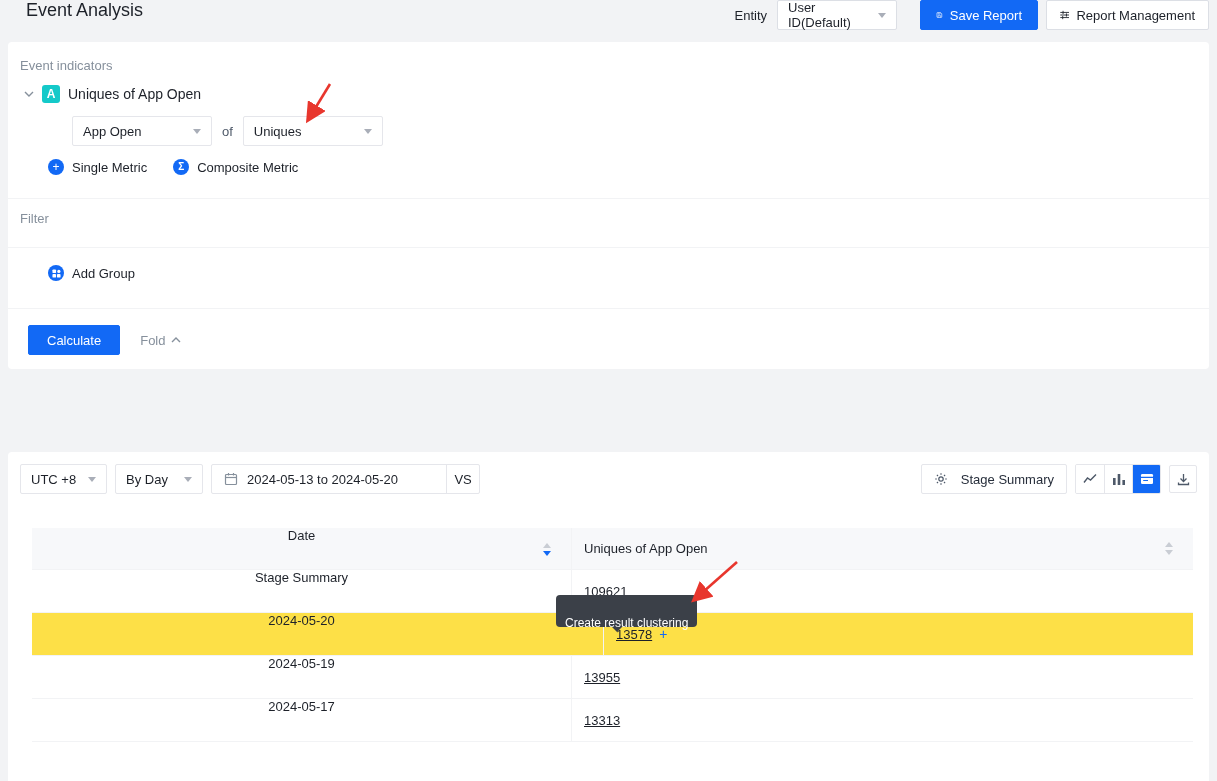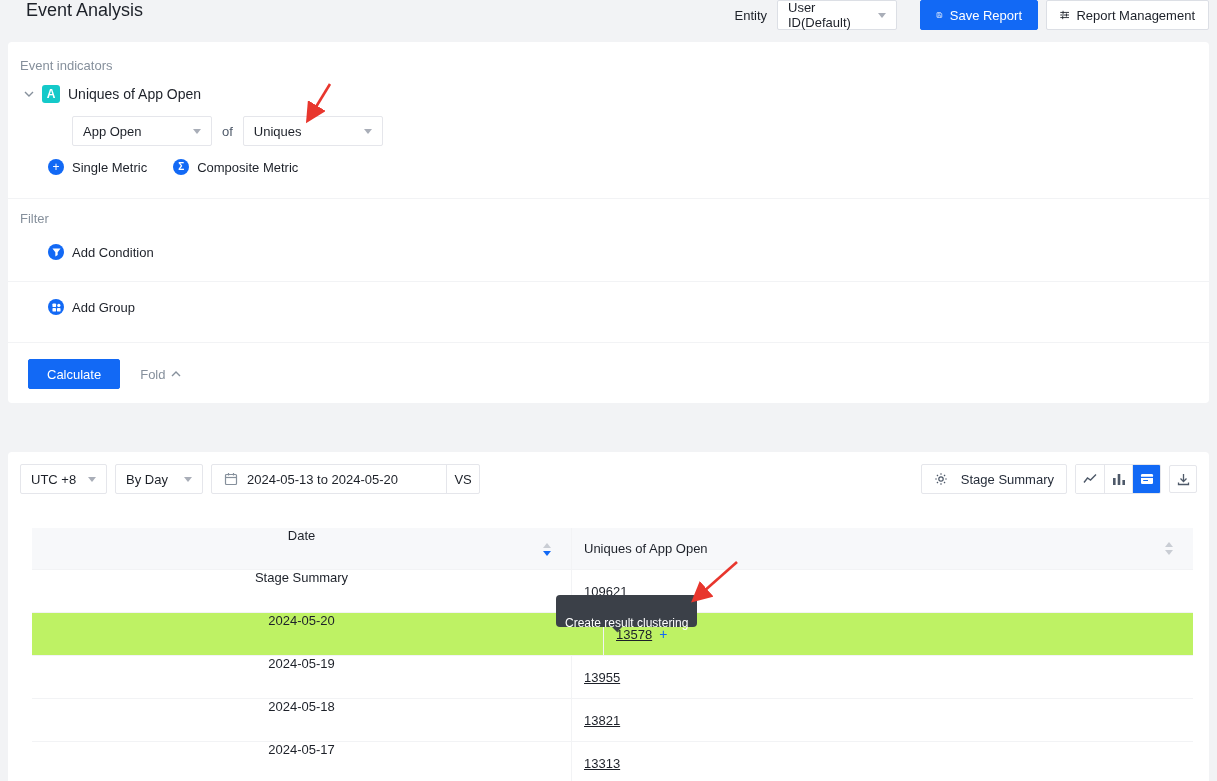--- a/index.html
+++ b/index.html
@@ -76,21 +76,21 @@
   .thead { background:#f7f8fa; height:42px; border-bottom:1px solid #f2f3f5; }
   .tcell { display:flex; align-items:center; padding:0 12px; }
   .col-date { width:539px;flex-direction:column; }
   .col-val { flex:1; border-left:1px solid #f2f3f5; }
   .thead .tcell { color:#1d2129; }
   .sorter { margin-left:auto; display:flex; flex-direction:column; align-items:center; padding-right:8px; cursor:pointer; }
   .s-up { width:0; height:0; border-left:4px solid transparent; border-right:4px solid transparent; border-bottom:5px solid #c9cdd4; margin-bottom:3px; }
   .s-down { width:0; height:0; border-left:4px solid transparent; border-right:4px solid transparent; border-top:5px solid #c9cdd4; }
   .s-down.active { border-top-color:#1269f5; }
   .tbody-row { height:43px; background:#fff; }
-  .tbody-row.hovered { background:#bef264;gap:32px; }
+  .tbody-row.hovered { background:#fde047;gap:32px; }
   .val-link { color:#1d2129; text-decoration:underline; cursor:pointer; }
   .plus-link { color:#1269f5; margin-left:7px; font-size:14px; cursor:pointer; }
 
   
   .tooltip { position:absolute; left:556px; top:595px; height:25px; line-height:25px; background:#3b4048; color:#fff; font-size:12px; padding:16px 9px; border-radius:4px; white-space:nowrap; z-index:5; }
   .tooltip-caret { position:absolute; top:100%; left:56px; width:0; height:0; border-left:5px solid transparent; border-right:5px solid transparent; border-top:5px solid #3b4048; }
 
   
   .arrows { position:absolute; inset:0; z-index:10; pointer-events:none; }
 </style>
@@ -164,28 +164,20 @@
       <span class="group2">
         <span class="icon-circle">
             <span class="glyph-sigma">Σ</span>
           </span>
         <span class="action-text">Composite Metric</span>
       </span>
     </div>
 
     <div class="hr"></div>
     <div class="section-label sec-label2">Filter</div>
-    <div class="add-row">
-      <span class="icon-circle">
-        <svg width="9" height="9" viewBox="0 0 10 10">
-            <path d="M0.5 0.5 h9 L6.3 4.6 v3.2 L3.7 9.4 V4.6 Z" fill="#fff"></path>
-          </svg>
-      </span>
-      <span class="action-text">Add Condition</span>
-    </div>
 
     <div class="hr hr2"></div>
     <div class="add-row">
       <span class="icon-circle">
         <svg width="9" height="9" viewBox="0 0 10 10">
             <g fill="#fff">
               <rect x="0.5" y="0.5" width="4" height="4" rx="1"></rect>
               <rect x="5.8" y="0.9" width="3.6" height="3.6" rx="1.8"></rect>
               <rect x="0.5" y="5.5" width="4" height="4" rx="1"></rect>
               <rect x="5.5" y="5.5" width="4" height="4" rx="1"></rect>
@@ -311,26 +303,20 @@
         </div>
       </div>
 
       <div class="trow tbody-row">
         <div class="tcell col-date">2024-05-19</div>
         <div class="tcell col-val">
             <span class="val-link">13955</span>
           </div>
       </div>
 
-      <div class="trow tbody-row">
-        <div class="tcell col-date">2024-05-18</div>
-        <div class="tcell col-val">
-            <span class="val-link">13821</span>
-          </div>
-      </div>
 
       <div class="trow tbody-row">
         <div class="tcell col-date">2024-05-17</div>
         <div class="tcell col-val">
             <span class="val-link">13313</span>
           </div>
       </div>
     </div>
   </div>
 

